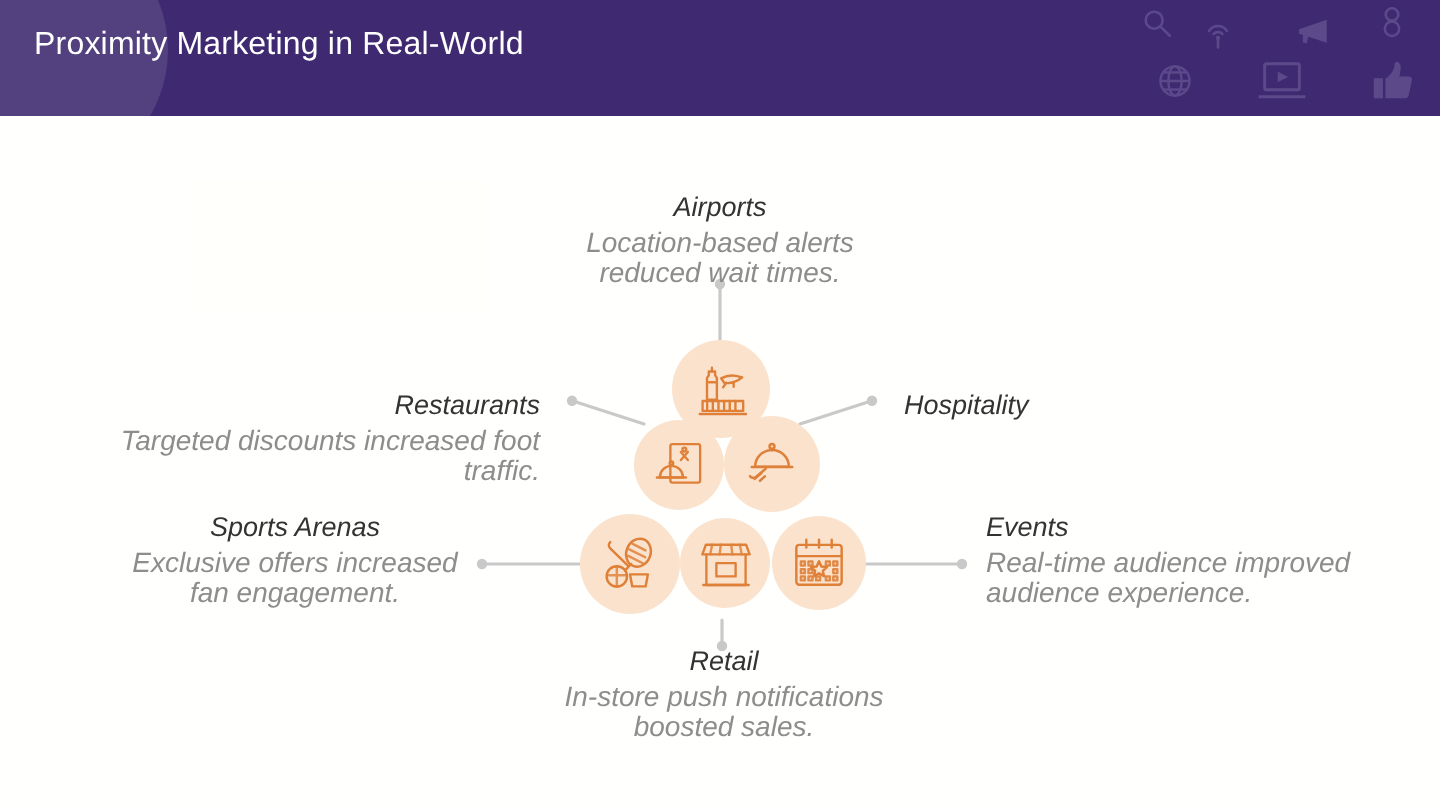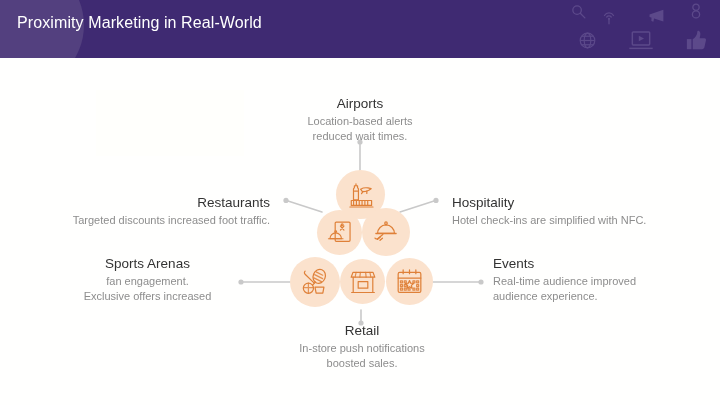--- a/index.html
+++ b/index.html
@@ -92,30 +92,31 @@
     background: #fbe2cd;
     display: flex;
     align-items: center;
     justify-content: center;
   }
   .node svg { display: block; }
 
   
   .label-block {
     position: absolute;
+    font-style: italic;
   }
   .label-title {
     font-size: 13.5px;
     line-height: 17px;
     color: #333333;
     white-space: nowrap;
     margin-bottom: 2px;
   }
   .label-desc {
-    font-size: 11px;
+    font-size: 14px;
     line-height: 14.5px;
     color: #8d8d8d;
   }
   .align-right { text-align: right; }
   .align-left  { text-align: left; }
   .align-center{ text-align: center; }
 </style>
 </head>
 <body>
 
@@ -257,23 +258,20 @@
           <circle cx="16" cy="6.6" r="1.3"></circle>
           <line x1="16" y1="7.9" x2="16" y2="8.7"></line>
 
           <path d="M12.6 18.6 l-5.2 4.3 c-1 .8 -2.4 .6 -3.1 -.4"></path>
           <path d="M10.2 21 l-3.4 2.9 M12.2 22.6 l-2.6 2.3"></path>
         </svg>
       </span>
     </div>
     <div class="label-block align-left" style="left:452px; top:134px; width:250px;">
       <div class="label-title">Hospitality</div>
-      <div class="label-desc">
-        <div>Hotel check-ins are simplified with NFC.</div>
-      </div>
     </div>
 
     <div class="node" style="left:290px; top:197px; width:50px; height:50px;">
       <span>
         <svg width="32" height="32" viewBox="0 0 34 34" fill="none" stroke="#df8038" stroke-width="1.3" stroke-linecap="round" stroke-linejoin="round">
 
           <ellipse cx="21.5" cy="11" rx="6.4" ry="7.6" transform="rotate(22 21.5 11)"></ellipse>
           <path d="M16.6 9.2 l8.5 4.2 M18.2 6.2 l7 3.6 M15.8 12.6 l8 4" opacity="0.85"></path>
           <path d="M17.6 17 l-3.2 3.4"></path>
 
@@ -282,22 +280,22 @@
           <circle cx="10" cy="23.6" r="5.4"></circle>
           <path d="M4.8 23 h10.4 M10 18.2 v10.8" opacity="0.8"></path>
 
           <path d="M17 22.5 h9.5 l-1.2 6.4 h-7.1 Z"></path>
         </svg>
       </span>
     </div>
     <div class="label-block align-right" style="left:60px; top:195px; width:175px;text-align:center;">
       <div class="label-title">Sports Arenas</div>
       <div class="label-desc">
+        <div>Exclusive offers increased</div>
         <div>fan engagement.</div>
-        <div>Exclusive offers increased</div>
       </div>
     </div>
 
     <div class="node" style="left:340px; top:199px; width:45px; height:45px;">
       <span>
         <svg width="28" height="28" viewBox="0 0 32 32" fill="none" stroke="#df8038" stroke-width="1.35" stroke-linecap="round" stroke-linejoin="round">
           <path d="M4.5 5 h23 l2 5.5 h-27 Z"></path>
           <path d="M8.1 5 l-1.1 5.5 M13 5 l-.6 5.5 M19 5 l.6 5.5 M23.9 5 l1.1 5.5" opacity="0.85"></path>
           <path d="M4.8 10.5 v17.5 h22.4 V10.5"></path>
           <rect x="10.5" y="15.5" width="11" height="7.6"></rect>

